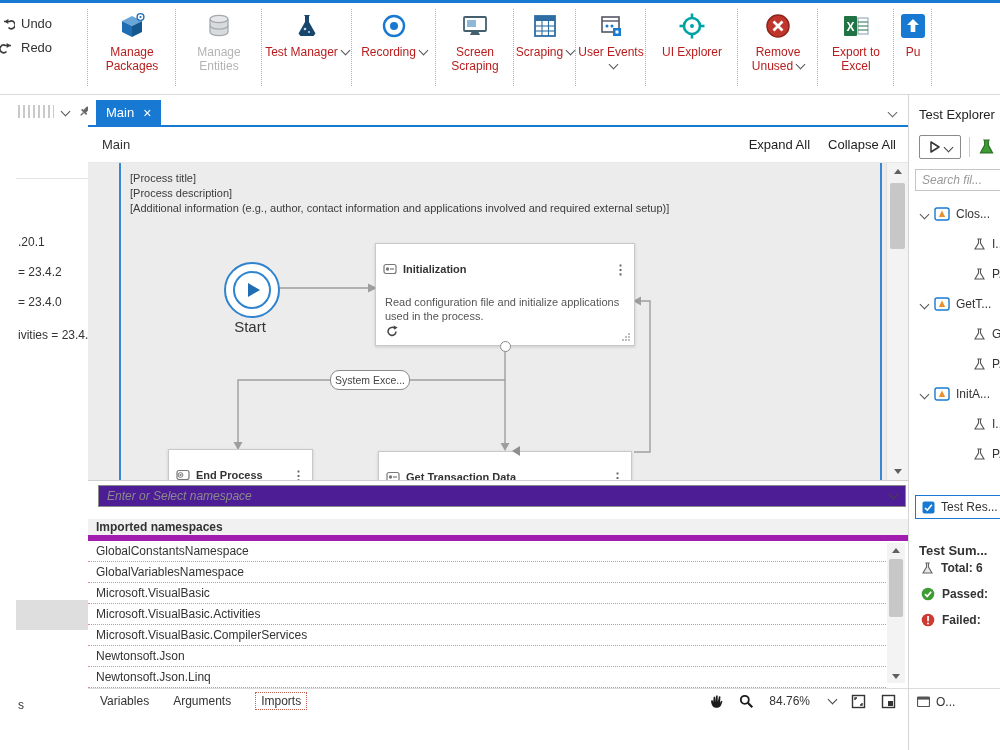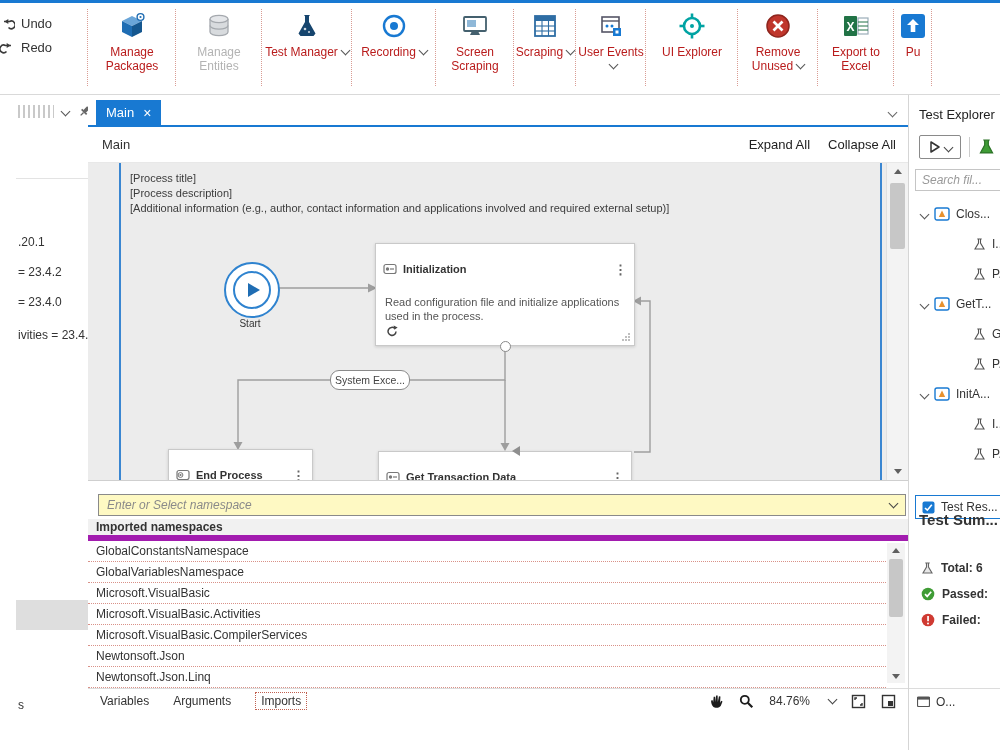--- a/index.html
+++ b/index.html
@@ -44,21 +44,21 @@
 
   
   .canvas{position:absolute;left:0;top:68px;width:820px;height:317px;background:#ececec;overflow:hidden;}
   .blueline{position:absolute;top:0;height:317px;width:2px;background:#3a86d1;}
   .wires{position:absolute;left:0;top:0;z-index:1;}
   .annos{position:absolute;left:42px;top:8px;font-size:11px;line-height:15px;color:#3c3c3c;white-space:nowrap;z-index:2;}
   .start-node{position:absolute;left:136px;top:99px;width:52px;height:52px;border:2px solid #2f83cf;border-radius:50%;
               background:#fff;display:flex;align-items:center;justify-content:center;z-index:2;cursor:pointer;}
   .start-inner{width:34px;height:34px;border:2px solid #2f83cf;border-radius:50%;display:flex;align-items:center;justify-content:center;}
   .start-tri{width:0;height:0;border-top:7px solid transparent;border-bottom:7px solid transparent;border-left:12px solid #1f6db3;margin-left:4px;}
-  .start-label{position:absolute;left:136px;top:155px;width:52px;text-align:center;font-size:10px;color:#333;z-index:2;}
+  .start-label{position:absolute;left:136px;top:155px;width:52px;text-align:center;font-size:15px;color:#333;z-index:2;}
   .wf-box{position:absolute;background:#fff;border:1px solid #c9c9c9;box-shadow:0 1px 3px rgba(0,0,0,.15);z-index:2;box-sizing:border-box;}
   .wf-head{height:26px;display:flex;align-items:center;gap:6px;padding:12px 7px;font-size:11px;font-weight:bold;color:#333;}
   .kebab{margin-left:auto;color:#666;font-size:13px;cursor:pointer;}
   .wf-body{font-size:11px;line-height:14px;color:#555;padding:1px 9px;}
   .entry-icon{position:absolute;left:9px;bottom:7px;cursor:pointer;}
   .grip{position:absolute;right:3px;bottom:3px;}
   .port{position:absolute;left:412px;top:178px;width:9px;height:9px;border:1px solid #8a8a8a;border-radius:50%;background:#fff;z-index:3;}
   .sysx{position:absolute;left:242px;top:207px;width:78px;height:18px;border:1px solid #8a8a8a;border-radius:9px;background:#fff;
         font-size:10.5px;color:#444;display:flex;align-items:center;justify-content:center;z-index:3;cursor:pointer;}
   .tri-left{width:0;height:0;border-top:5px solid transparent;border-bottom:5px solid transparent;border-right:8px solid #8f8f8f;
@@ -66,22 +66,22 @@
   
   .vscroll{position:absolute;right:0;top:0;bottom:0;width:21px;background:#f3f3f3;border-left:1px solid #e0e0e0;z-index:6;}
   .sb-up,.sb-down{position:absolute;left:0;width:100%;height:17px;display:flex;align-items:center;justify-content:center;cursor:pointer;}
   .sb-up{top:0;} .sb-down{bottom:0;}
   .tri-u{width:0;height:0;border-left:4px solid transparent;border-right:4px solid transparent;border-bottom:5px solid #606060;}
   .tri-d{width:0;height:0;border-left:4px solid transparent;border-right:4px solid transparent;border-top:5px solid #606060;}
   .sb-thumb{position:absolute;left:3px;width:15px;background:#c7c7c7;border-radius:2px;cursor:pointer;}
 
   
   .imports{position:absolute;left:0;top:385px;width:820px;height:208px;background:#fff;border-top:1px solid #cfcfcf;box-sizing:border-box;}
-  .ns-combo{position:absolute;left:10px;top:13px;width:808px;height:22px;border:1px solid #8a8a8a;box-sizing:border-box;
-            display:flex;align-items:center;background:#fef9c3;cursor:text;}
+  .ns-combo{position:absolute;left:10px;top:4px;width:808px;height:22px;border:1px solid #8a8a8a;box-sizing:border-box;
+            display:flex;align-items:center;background:#4c1d95;cursor:text;}
   .ns-combo .ph{font-style:italic;color:#8a8a8a;padding-left:8px;}
   .ns-combo .cwrap{margin-left:auto;margin-right:8px;}
   .ns-header{position:absolute;left:0;right:0;top:38px;height:22px;background:#f1f1f1;border-bottom:6px solid #a21caf;
              font-weight:bold;display:flex;align-items:center;padding-left:8px;box-sizing:border-box;}
   .ns-rows{position:absolute;left:0;right:22px;top:60px;}
   .ns-row{height:20px;line-height:20px;padding-left:8px;border-bottom:1px dotted rgba(196,86,72,.65);cursor:pointer;}
   .imp-scroll{position:absolute;right:3px;top:62px;bottom:5px;width:18px;background:#f3f3f3;}
 
   
   .statusbar{position:absolute;left:0;top:593px;width:820px;height:25px;border-top:1px solid #dcdcdc;
@@ -99,21 +99,21 @@
   .run-btn{width:40px;height:22px;border:1px solid #8a8a8a;border-radius:2px;display:flex;align-items:center;justify-content:center;gap:4px;cursor:pointer;background:#fff;}
   .te-sep{width:1px;height:20px;background:#ccc;}
   .te-search{position:absolute;left:6px;top:74px;width:110px;height:22px;border:1px solid #c5c5c5;box-sizing:border-box;
              font-style:italic;color:#999;line-height:20px;padding-left:6px;white-space:nowrap;cursor:text;}
   .te-tree{position:absolute;left:0;top:104px;right:0;}
   .tr-row{height:30px;display:flex;align-items:center;gap:6px;white-space:nowrap;cursor:pointer;}
   .tr-parent{padding-left:12px;}
   .tr-child{padding-left:64px;}
   .res-tab{position:absolute;left:6px;top:400px;width:108px;height:24px;border:1px solid #1879d2;background:#fff;
            display:flex;align-items:center;gap:6px;padding-left:6px;box-sizing:border-box;cursor:pointer;}
-  .sum-title{position:absolute;left:10px;top:416px;font-weight:bold;font-size:15px;white-space:nowrap;}
+  .sum-title{position:absolute;left:10px;top:448px;font-weight:bold;font-size:13px;white-space:nowrap;}
   .sum-row{position:absolute;left:12px;display:flex;align-items:center;gap:7px;font-weight:bold;white-space:nowrap;}
   .rp-footer{position:absolute;left:0;right:0;top:593px;height:25px;border-top:1px solid #dcdcdc;
              display:flex;align-items:center;gap:6px;padding-left:8px;}
   svg{display:block;}
 </style>
 </head>
 <body>
 
 <div class="app">
   <div class="topline"></div>

